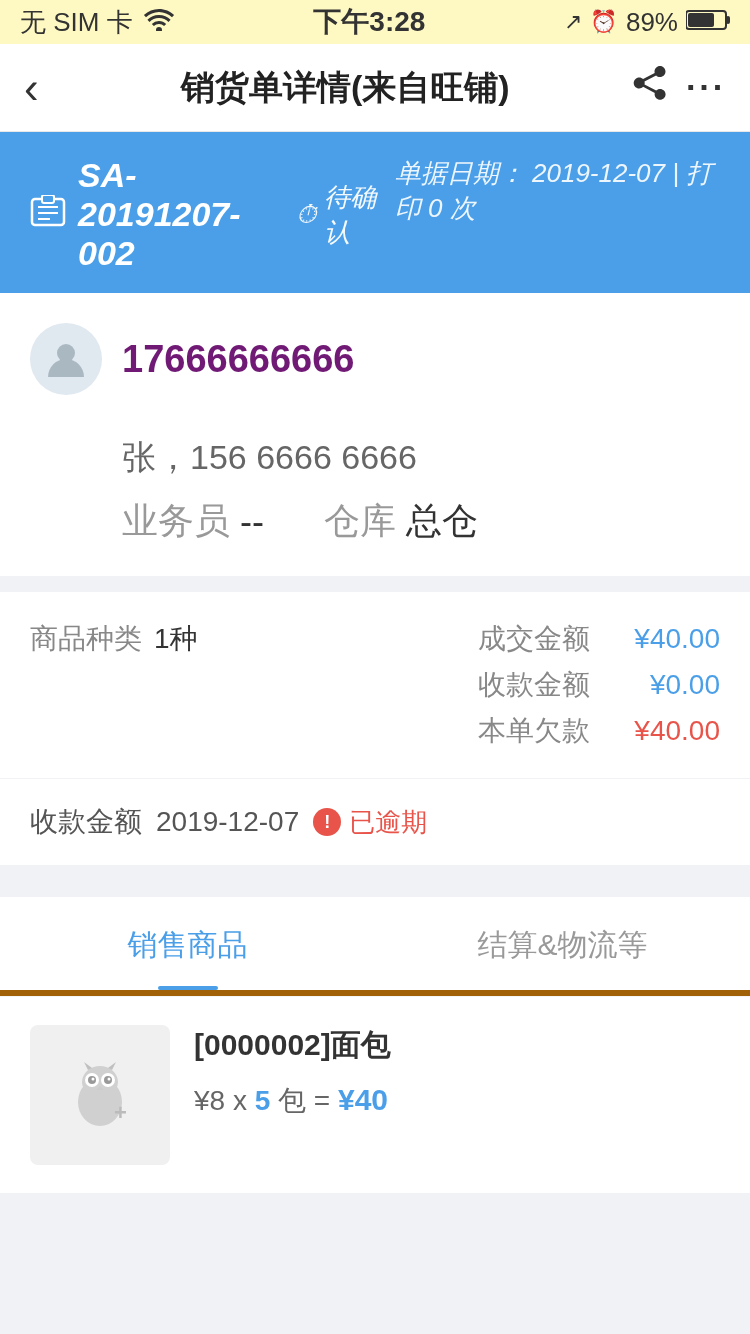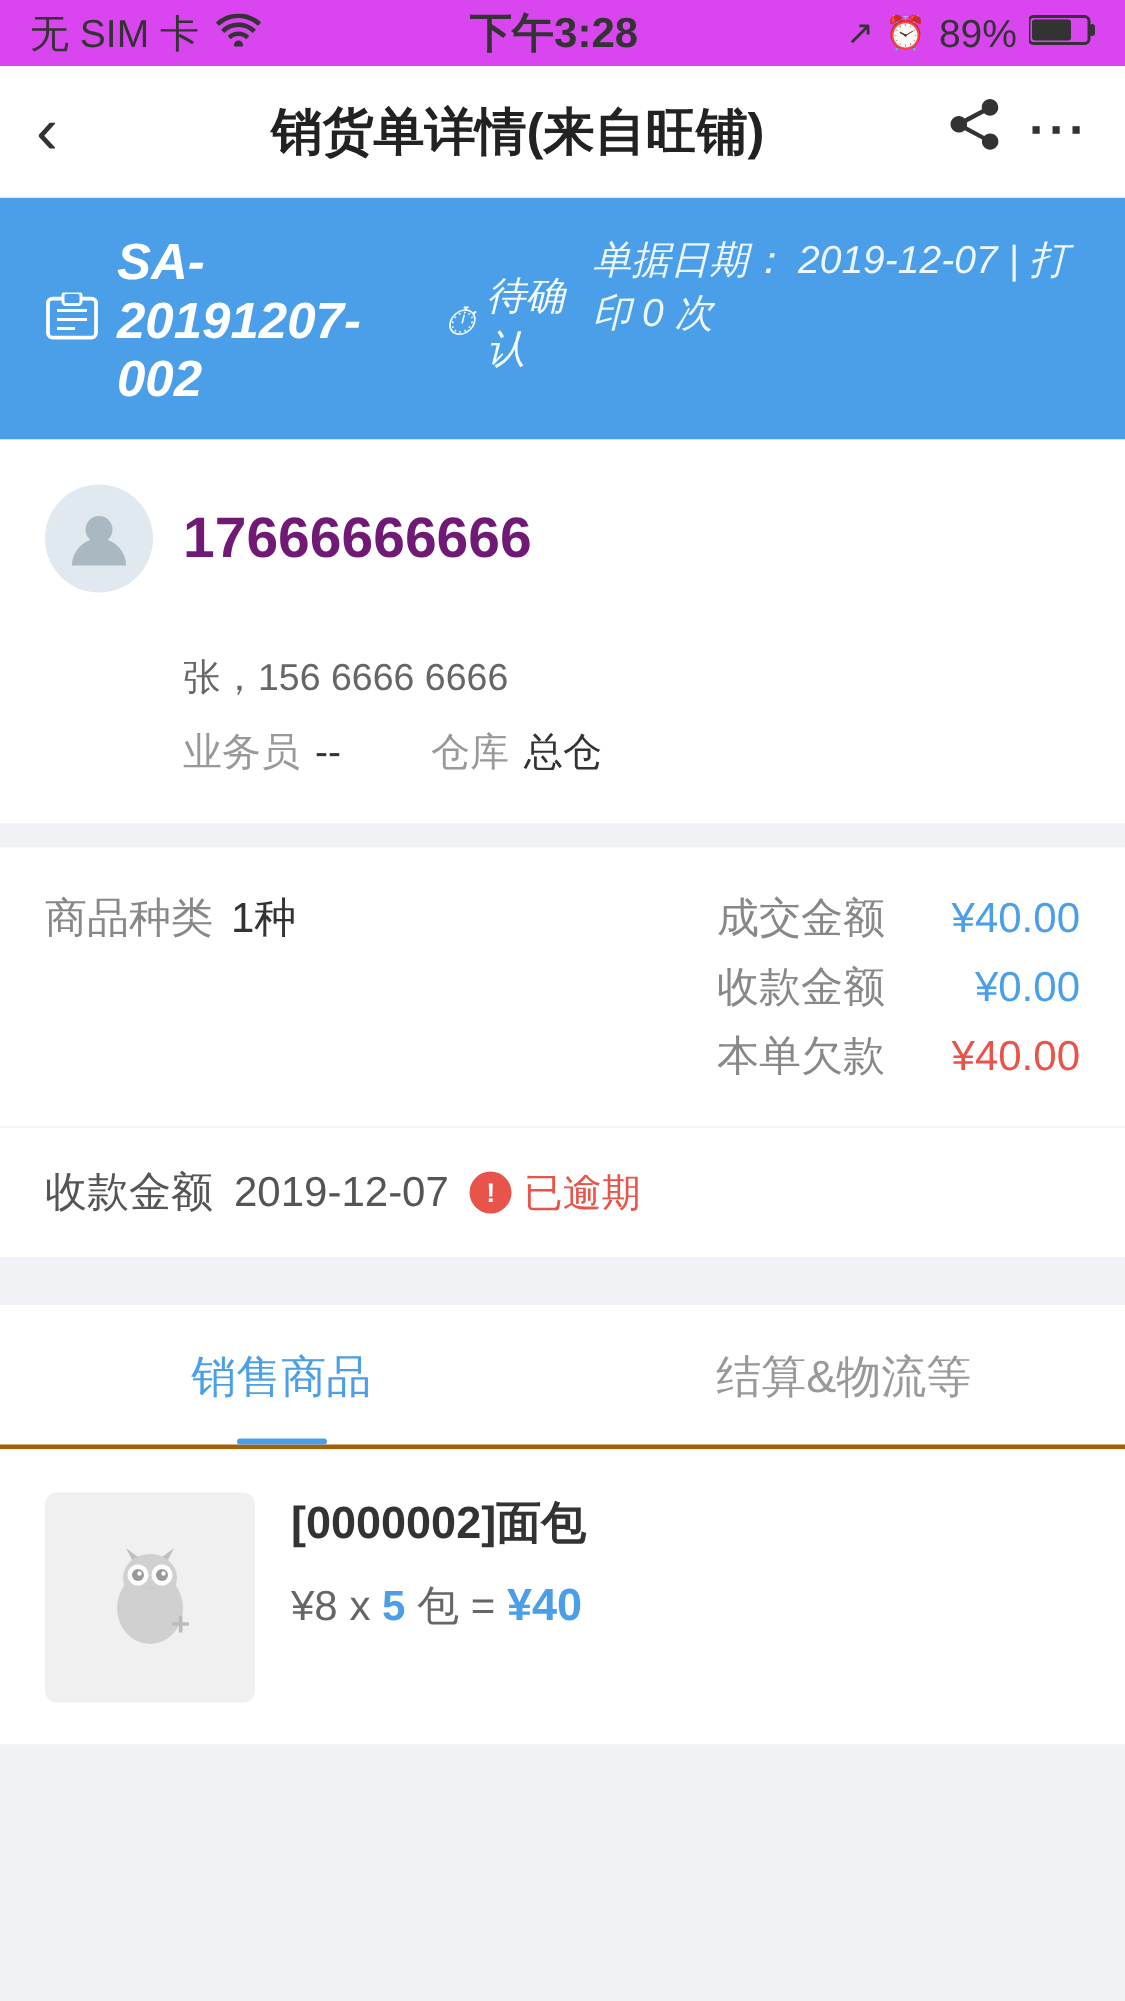--- a/index.html
+++ b/index.html
@@ -8,21 +8,21 @@
       width: 750px;
       min-height: 1334px;
       font-family: -apple-system, "PingFang SC", "Helvetica Neue", Arial, sans-serif;
       background: #f0f2f5;
       font-size: 28px;
       color: #333;
     }
     
     .status-bar {
       height: 44px;
-      background: #d946ef;
+      background: #fef9c3;
       display: flex;
       align-items: center;
       justify-content: space-between;
       padding: 0 20px;
       font-size: 26px;
       font-weight: 500;
       text-align: right;
     }
     .status-left { display: flex; align-items: center; gap: 10px; }
     .status-center { font-size: 28px; font-weight: 600; }
@@ -121,31 +121,31 @@
       justify-content: center;
       flex-shrink: 0;
     }
     .avatar svg { width: 44px; height: 44px; fill: #aab8c2; }
     .customer-phone {
       font-size: 38px;
       font-weight: 600;
       color: #701a75;
     }
     .customer-name {
-      font-size: 25px;
+      font-size: 34px;
       color: #666;
       margin-left: 92px;
       margin-bottom: 16px;
       margin-top: 40px;
     }
     .customer-meta {
       display: flex;
       align-items: center;
       margin-left: 92px;
-      font-size: 26px;
+      font-size: 36px;
       color: #666;
       gap: 60px;
     }
     .meta-item { display: flex; align-items: center; gap: 10px; }
     .meta-label { color: #999; }
     .meta-value { color: #333; }
     
     .divider {
       height: 16px;
       background: #f0f2f5;
@@ -205,21 +205,21 @@
       justify-content: center;
       color: #fff;
       font-size: 18px;
       font-weight: 700;
     }
     .overdue-text { color: #e8544a; font-size: 26px; }
     
     .tabs-section {
       background: #fff;
       display: flex;
-      border-bottom: 3px solid #a16207;
+      border-bottom: 6px solid #a16207;
       margin-top: 16px;
     }
     .tab-item {
       flex: 1;
       text-align: center;
       padding: 28px 0 24px;
       font-size: 30px;
       color: #999;
       cursor: pointer;
       position: relative;

